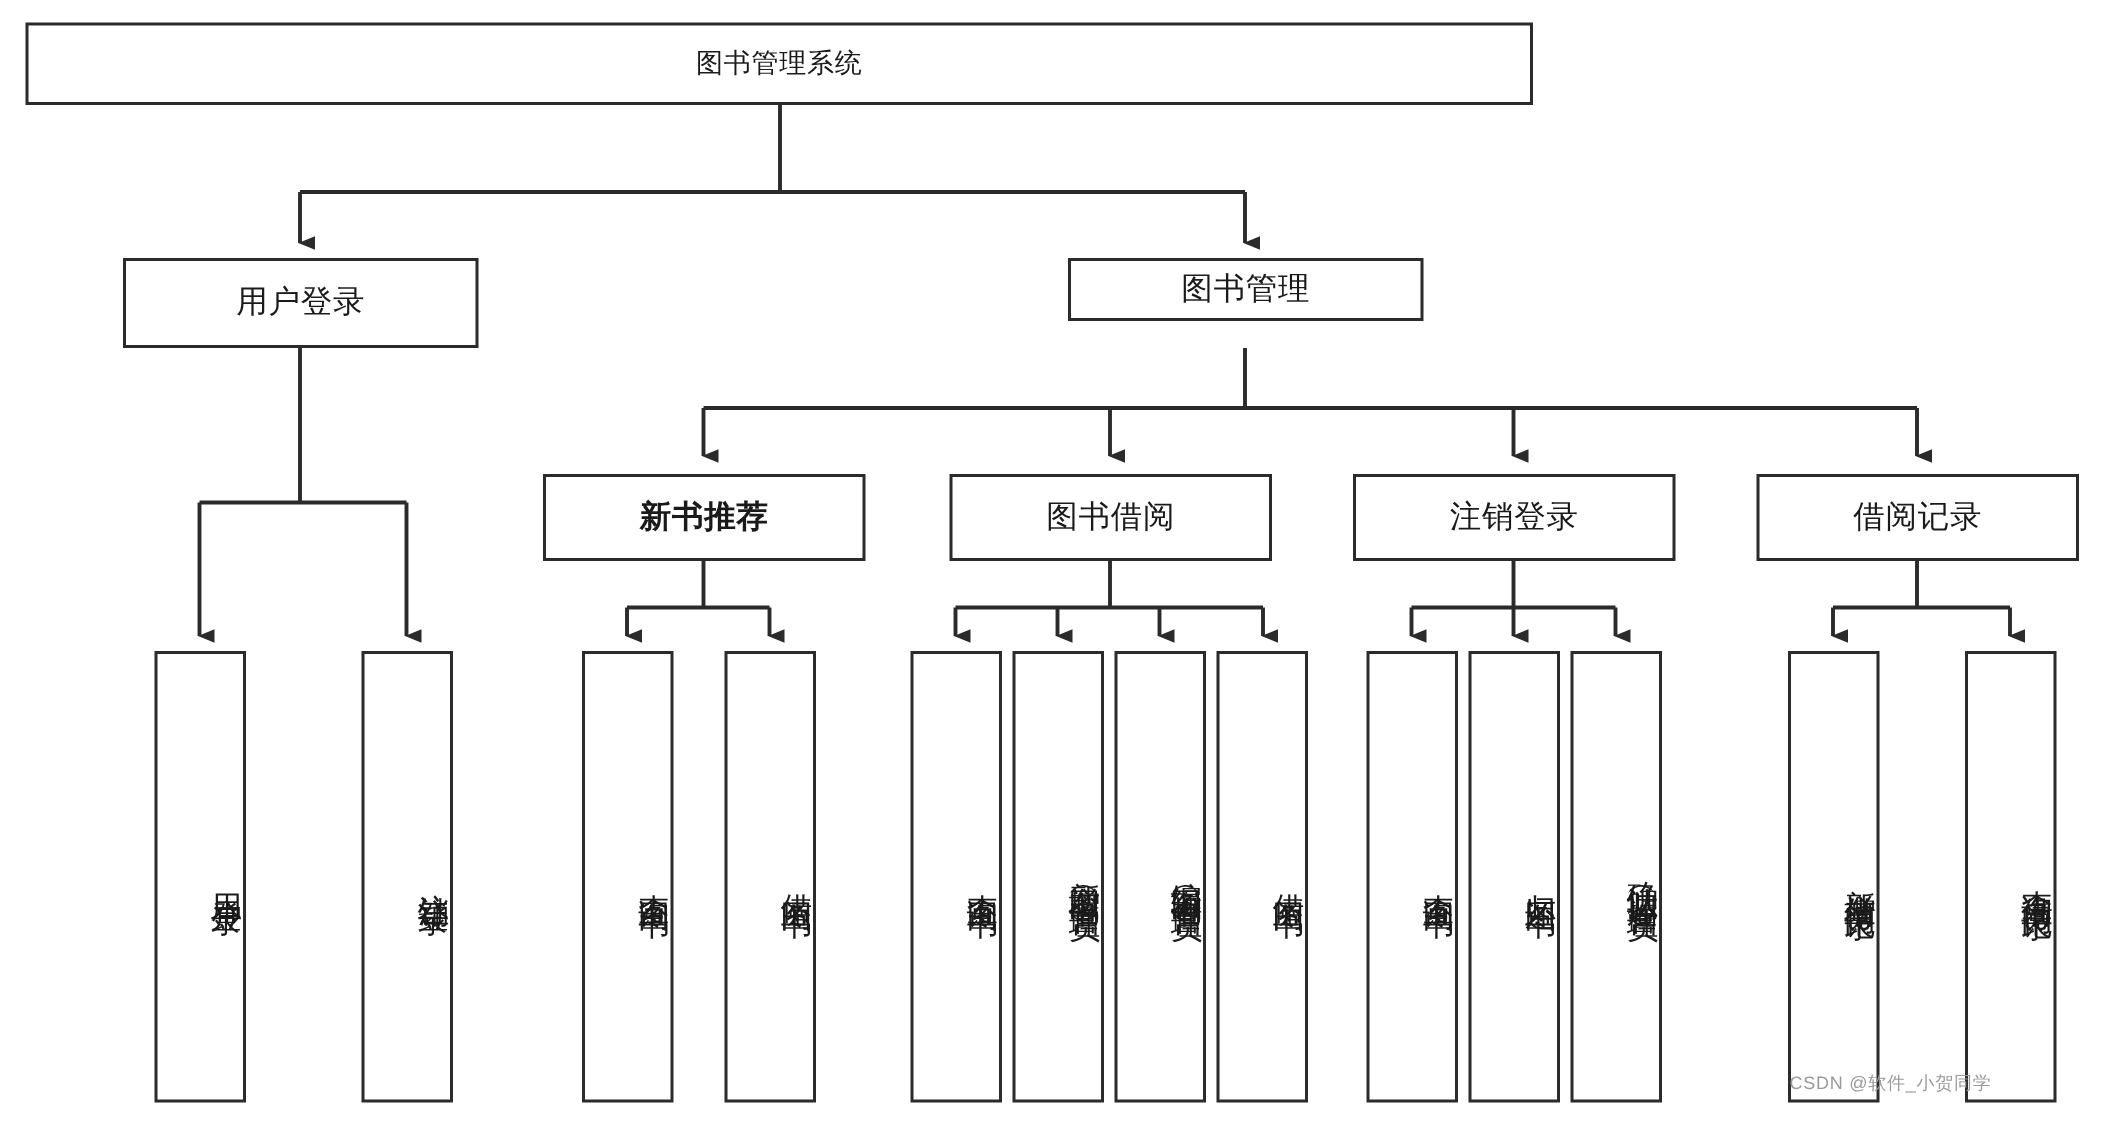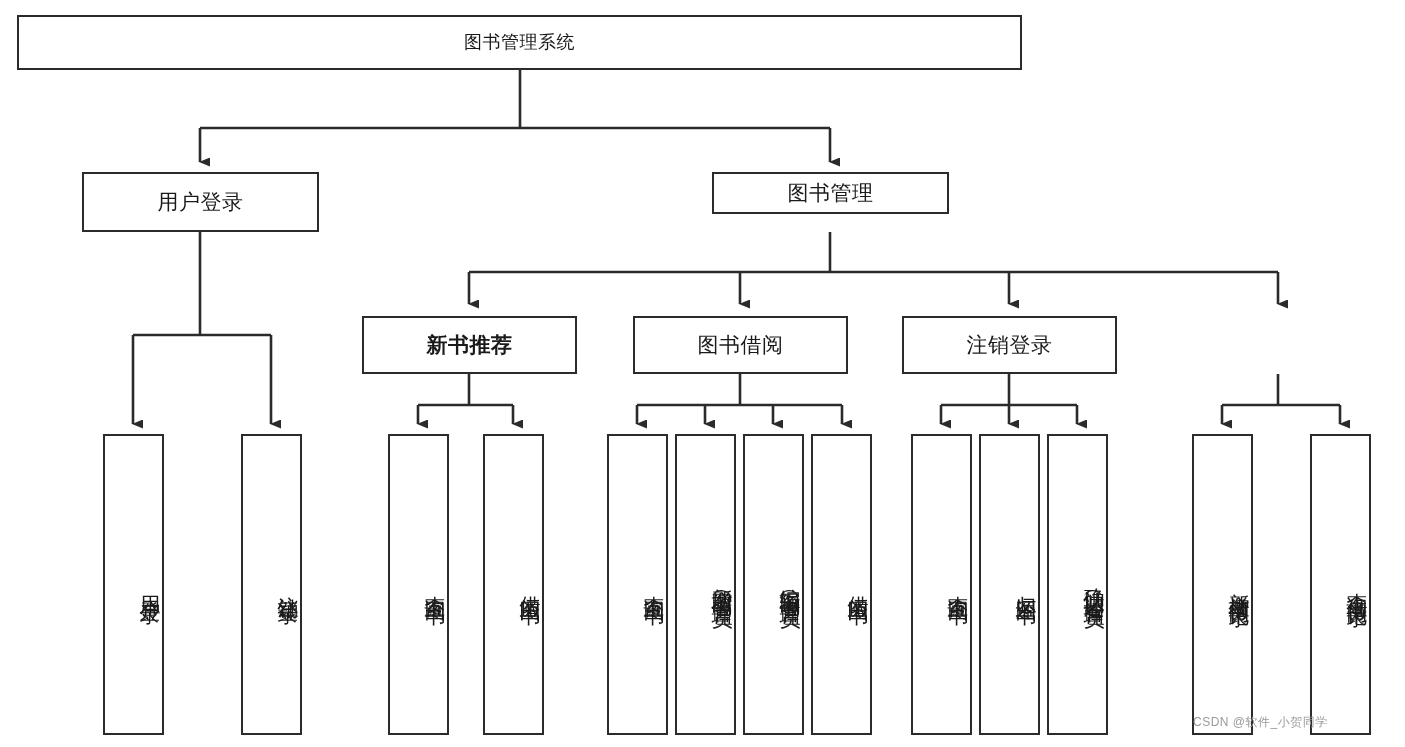--- a/index.html
+++ b/index.html
@@ -123,20 +123,21 @@
   </svg>
 
   <div class="node h root" style="left:17px; top:15px; width:1005px; height:55px;">图书管理系统</div>
 
   <div class="node h" style="left:82px; top:172px; width:237px; height:60px;">用户登录</div>
   <div class="node h" style="left:712px; top:172px; width:237px; height:42px;">图书管理</div>
 
   <div class="node h" style="left:362px; top:316px; width:215px; height:58px;font-weight:bold;">新书推荐</div>
   <div class="node h" style="left:633px; top:316px; width:215px; height:58px;">图书借阅</div>
   <div class="node h" style="left:902px; top:316px; width:215px; height:58px;">注销登录</div>
+  <div class="node h" style="left:1171px; top:316px; width:215px; height:58px;">借阅记录</div>
 
   <div class="node v" style="left:103px; top:434px; width:61px; height:301px;">
     <span>用户登录</span>
   </div>
   <div class="node v" style="left:241px; top:434px; width:61px; height:301px;">
     <span>注销登录</span>
   </div>
 
   <div class="node v" style="left:388px; top:434px; width:61px; height:301px;">
     <span>查询图书</span>

